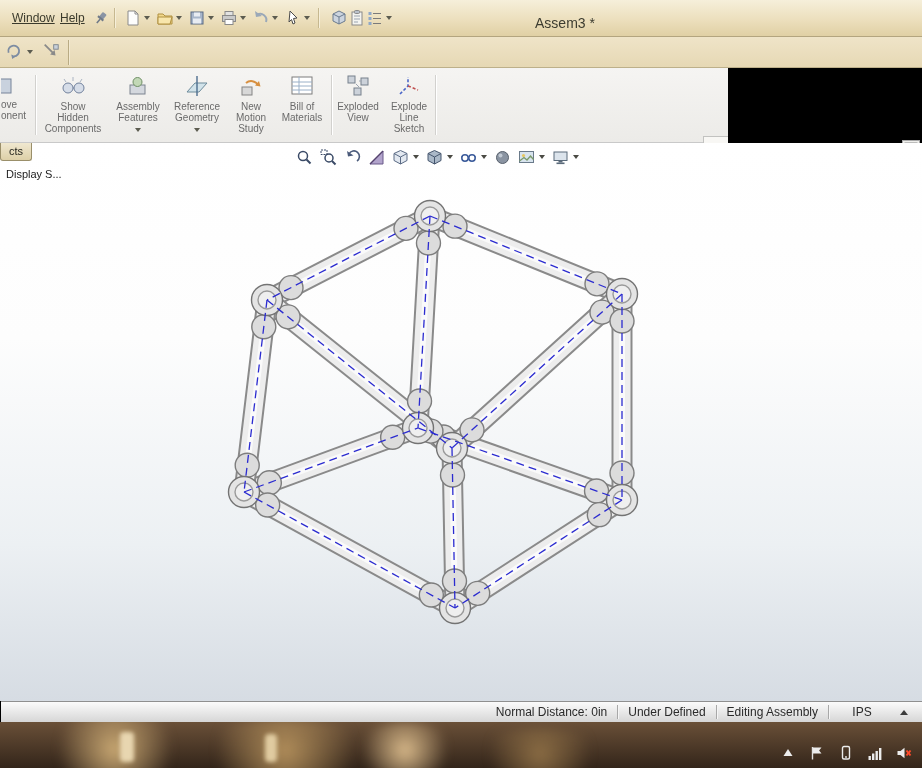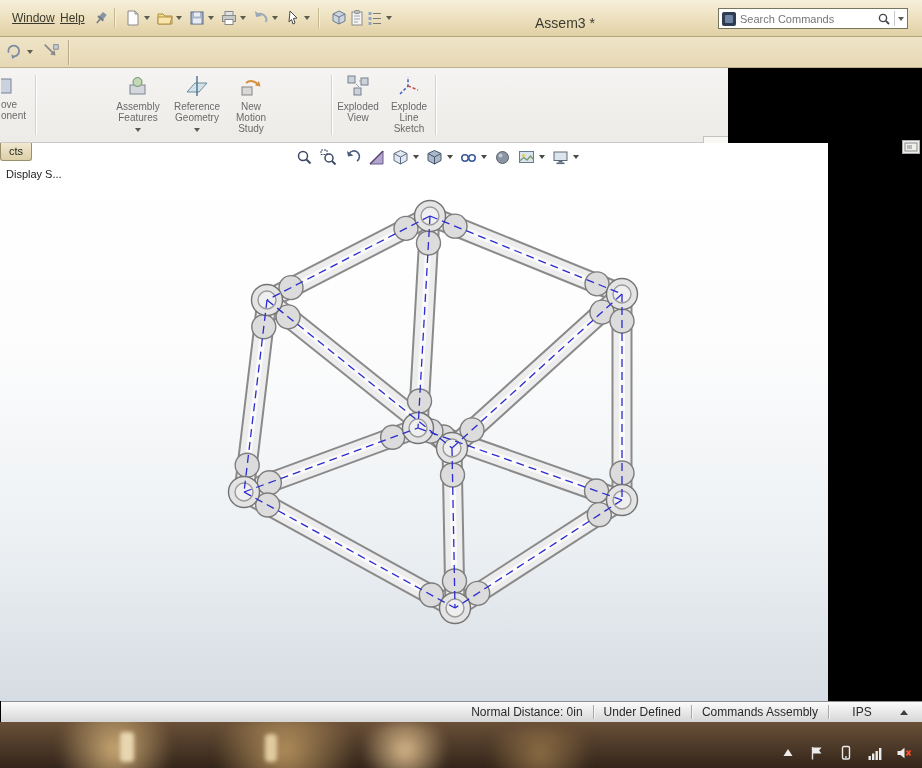--- a/index.html
+++ b/index.html
@@ -72,21 +72,21 @@
   }
   
   .cmd-tab {
     position:absolute; left:0; top:143px; height:18px; padding:0 8px;
     background:linear-gradient(#f0e8d0, #ddd0a8);
     border:1px solid #9a8f6a; border-top:none; border-radius:0 0 3px 3px;
     font-size:11px; line-height:16px; color:#26261e; z-index:5;
   }
   
   .viewport {
-    position:absolute; left:0; top:143px; width:828px; height:558px;
+    position:absolute; left:0; top:143px; width:922px; height:558px;
     background:linear-gradient(180deg, #ffffff 0%, #fdfdfd 35%, #ecf0f3 72%, #d6dce3 100%);
     cursor:default;
   }
   .viewport svg.model { position:absolute; left:0; top:0; }
   .hud {
     position:absolute; left:296px; top:3px; height:22px;
     display:flex; align-items:center; gap:7px; z-index:6;
   }
   .hud-icon { width:17px; height:17px; display:inline-block; }
   .hud-icon svg { width:17px; height:17px; display:block; }
@@ -210,32 +210,20 @@
           <rect x="2.5" y="3" width="3" height="3" fill="#8fa8c8"></rect>
           <rect x="2.5" y="8" width="3" height="3" fill="#8fa8c8"></rect>
           <rect x="2.5" y="13" width="3" height="3" fill="#8fa8c8"></rect>
           <path d="M7 4.5h8M7 9.5h8M7 14.5h8" stroke="#7a7a7a"></path>
         </svg>
     </span>
       <span class="caret tb-caret" style="left:386px;"></span>
 
     <div class="win-title">Assem3 *</div>
 
-    <div class="searchbox">
-      <span class="search-scope"></span>
-      <input type="text" placeholder="Search Commands" style="">
-      <span style="width:14px;height:14px;">
-        <svg viewBox="0 0 14 14" width="14" height="14">
-            <circle cx="6" cy="6" r="3.6" fill="none" stroke="#45454a" stroke-width="1.4"></circle>
-            <line x1="8.8" y1="8.8" x2="12" y2="12" stroke="#45454a" stroke-width="1.8"></line>
-          </svg>
-      </span>
-      <span class="search-divider"></span>
-      <span class="caret"></span>
-    </div>
   </div>
 
   <div class="row2">
     <span class="tb-icon" style="left:5px;">
       <svg viewBox="0 0 20 20">
           <path d="M4 12 A6 6 0 1 1 10 16" fill="none" stroke="#7d8ca2" stroke-width="2"></path>
           <path d="M8 19 l4-3 -5-2z" fill="#7d8ca2"></path>
         </svg>
     </span>
     <span class="caret" style="position:absolute;left:27px;top:13px;"></span>
@@ -255,20 +243,33 @@
       <div class="ricon" style="margin:0;">
           <svg viewBox="0 0 26 26">
             <rect x="-6" y="6" width="16" height="14" fill="#c9d2de" stroke="#76849a"></rect>
           </svg>
         </div>
       <div class="rlabel">ove
 onent</div>
     </div>
     <div class="rib-sep" style="left:35px;"></div>
 
+    <div class="rbtn" style="left:38px; width:70px;">
+      <div class="ricon">
+          <svg viewBox="0 0 26 26">
+            <circle cx="8" cy="15" r="5" fill="#d6dde8" stroke="#71819c"></circle>
+            <circle cx="19" cy="15" r="5" fill="#d6dde8" stroke="#71819c"></circle>
+            <path d="M13 15h1" stroke="#71819c"></path>
+            <path d="M4 6l2 3M22 6l-2 3M13 4v4" stroke="#aab4c2"></path>
+          </svg>
+        </div>
+      <div class="rlabel">Show
+Hidden
+Components</div>
+    </div>
 
     <div class="rbtn" style="left:110px; width:56px;">
       <div class="ricon">
           <svg viewBox="0 0 26 26">
             <rect x="5" y="12" width="15" height="9" fill="#d4d8de" stroke="#7c8490"></rect>
             <circle cx="12.5" cy="9" r="4.5" fill="#c2d8b6" stroke="#6f8f65"></circle>
           </svg>
         </div>
       <div class="rlabel">Assembly
 Features</div>
@@ -293,20 +294,30 @@
             <rect x="4" y="14" width="10" height="8" fill="#d8d8d8" stroke="#848484"></rect>
             <path d="M8 10 A8 8 0 0 1 20 12" fill="none" stroke="#d89040" stroke-width="2"></path>
             <path d="M21 8 l1.5 5.5 -5.5-1z" fill="#d89040"></path>
           </svg>
         </div>
       <div class="rlabel">New
 Motion
 Study</div>
     </div>
 
+    <div class="rbtn" style="left:276px; width:52px;">
+      <div class="ricon">
+          <svg viewBox="0 0 26 26">
+            <rect x="3" y="4" width="20" height="17" fill="#ffffff" stroke="#7c7c7c"></rect>
+            <path d="M3 9h20M3 13h20M3 17h20M10 4v17" stroke="#9ab0c8"></path>
+          </svg>
+        </div>
+      <div class="rlabel">Bill of
+Materials</div>
+    </div>
 
     <div class="rib-sep" style="left:331px;"></div>
 
     <div class="rbtn" style="left:384px; width:50px;">
       <div class="ricon">
           <svg viewBox="0 0 26 26">
             <path d="M4 21 L12 13 L12 4" fill="none" stroke="#4a66c8" stroke-width="1.6" stroke-dasharray="3 2"></path>
             <path d="M12 13 L22 17" fill="none" stroke="#c05050" stroke-width="1.6" stroke-dasharray="3 2"></path>
           </svg>
         </div>
@@ -515,21 +526,21 @@
     </div>
 
     <div class="display-note">Display S...</div>
   </div>
 
   <div class="statusbar">
     <div class="sb-cell">Normal Distance: 0in</div>
     <div class="sb-sep"></div>
     <div class="sb-cell">Under Defined</div>
     <div class="sb-sep"></div>
-    <div class="sb-cell">Commands Assembly</div>
+    <div class="sb-cell">Editing Assembly</div>
     <div class="sb-sep"></div>
     <div class="sb-cell sb-units">IPS</div>
     <div class="sb-caret-btn">
         <span class="caret-up"></span>
       </div>
   </div>
 
   <div class="desktop">
     <div class="blob" style="left:40px;  top:-8px; width:150px; height:70px; background:radial-gradient(circle, #c9a873 0%, rgba(201,168,115,0) 70%);"></div>
     <div class="blob" style="left:190px; top:-4px; width:190px; height:64px; background:radial-gradient(circle, #b08d5a 0%, rgba(176,141,90,0) 70%);"></div>

